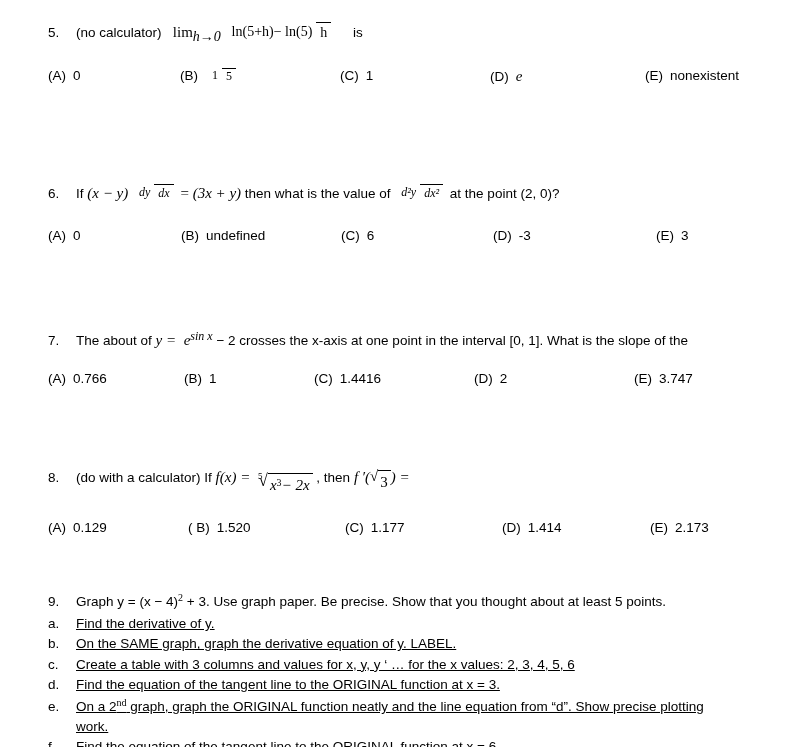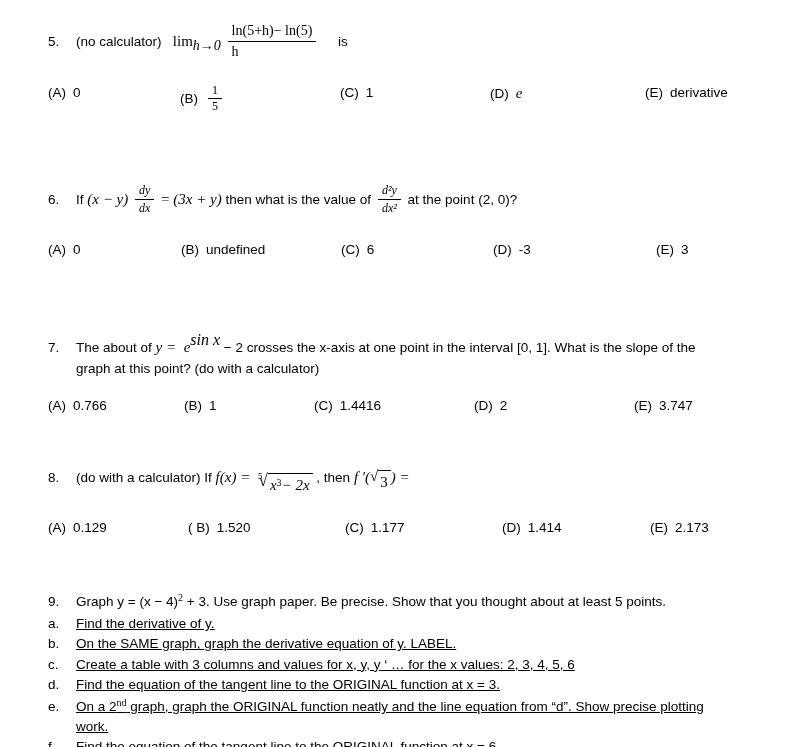--- a/index.html
+++ b/index.html
@@ -65,37 +65,38 @@
     font-family: "Liberation Serif", serif;
     font-style: italic;
     font-size: 15px;
   }
   .mn {
     font-family: "Liberation Serif", serif;
     font-style: normal;
     font-size: 15px;
   }
   .sup {
-    font-size: 16px;
+    font-size: 12px;
     vertical-align: 0.45em;
     font-family: "Liberation Serif", serif;
     font-style: italic;
   }
   .supn {
     font-size: 10px;
     vertical-align: 0.45em;
     font-family: "Liberation Serif", serif;
     font-style: normal;
   }
 
   
   .frac {
     display: inline-flex;
-    flex-direction: column;
+    flex-direction: row;
     vertical-align: middle;
+    text-align: center;
     margin: 0 3px;
     position: relative;
     top: -1px;
   }
   .frac .numer {
     padding: 0 4px;
     font-family: "Liberation Serif", serif;
     font-size: 14px;
   }
   .frac .denom {
@@ -207,21 +208,21 @@
       <div class="choice" style="width: 150px;">
         <span class="lbl">(C)</span>
         <span class="val">1</span>
       </div>
       <div class="choice" style="width: 155px;">
         <span class="lbl">(D)</span>
         <span class="val mi">e</span>
       </div>
       <div class="choice">
         <span class="lbl">(E)</span>
-        <span class="val">derivative</span>
+        <span class="val">nonexistent</span>
       </div>
     </div>
   </div>
 
   <div class="problem" style="top: 183px;">
     <div class="stem">
       <span class="num">6.</span>
       <span class="stem-text">
         <span>If</span>
         <span class="mi">(x − y)</span>
@@ -265,21 +266,20 @@
 
   <div class="problem" style="top: 328px;">
     <div class="stem">
       <span class="num">7.</span>
       <span class="stem-text">
         <span>The about of</span>
         <span class="mi">y  =</span>&nbsp;
         <span class="mi">e</span><span class="sup">sin x</span>
         <span>−  2  crosses the x-axis at one point in the interval [0, 1]. What is the slope of the</span>
         <br>
-        <span>graph at this point?   (do with a calculator)</span>
       </span>
     </div>
     <div class="choices" style="margin-top: 18px;">
       <div class="choice" style="width: 136px;">
         <span class="lbl">(A)</span>
         <span class="val">0.766</span>
       </div>
       <div class="choice" style="width: 130px;">
         <span class="lbl">(B)</span>
         <span class="val">1</span>

